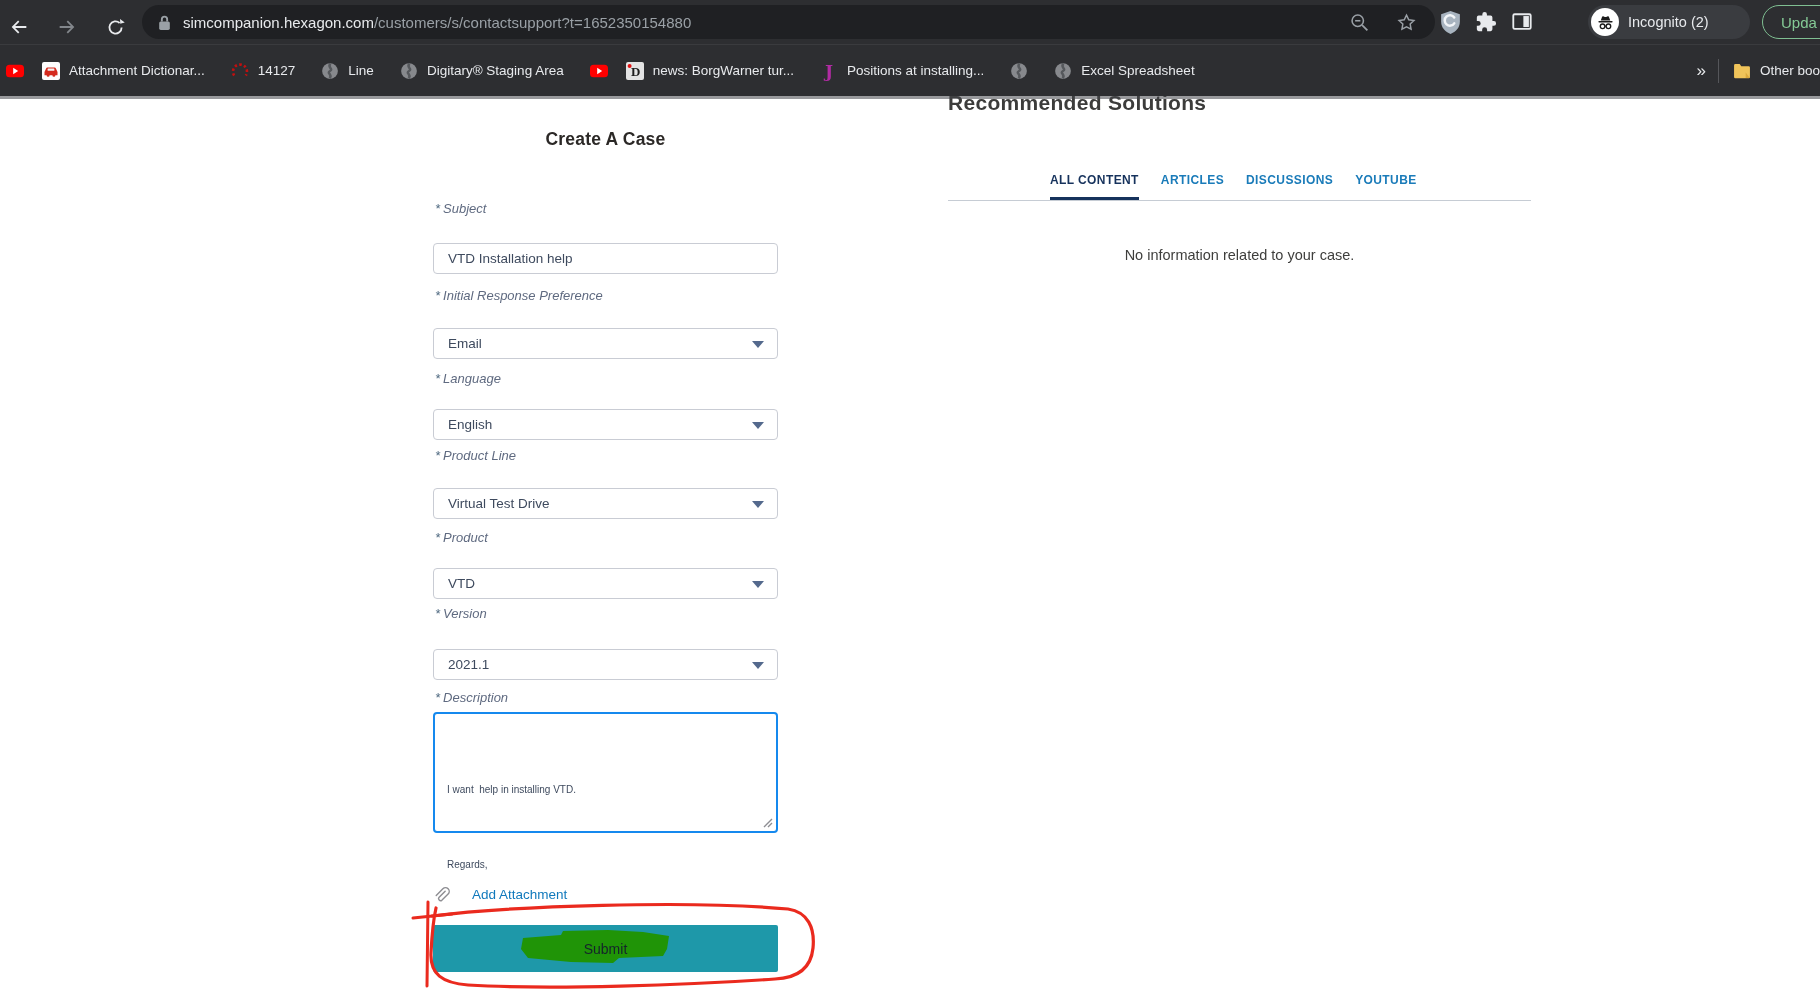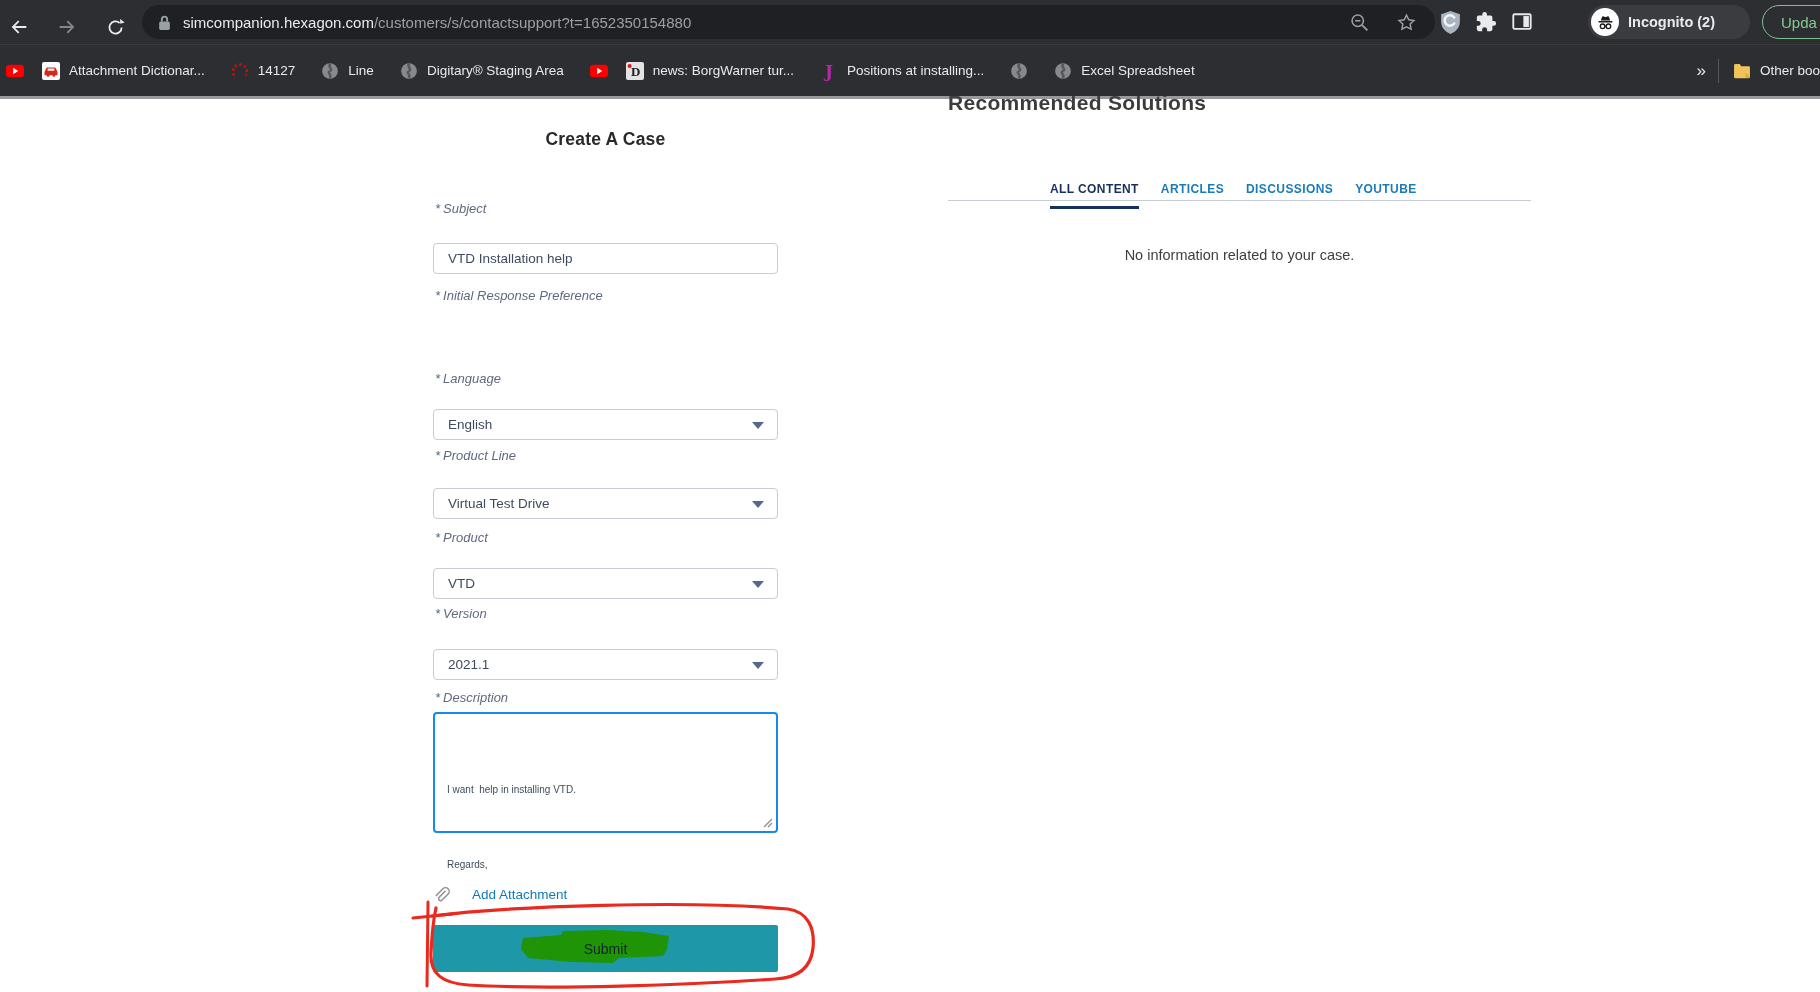--- a/index.html
+++ b/index.html
@@ -13,21 +13,21 @@
   .toolbar { position:absolute; left:0; top:0; width:1820px; height:44px; background:#2d2e31;
              display:flex; align-items:flex-end; }
   .nav-btn { width:34px; height:34px; display:flex; align-items:center; justify-content:center; border-radius:50%; flex:0 0 auto; }
   .omnibox { position:absolute; left:142px; top:5px; width:1293px; height:34px; background:#1f2023;
              border-radius:17px; display:flex; align-items:center; padding:0 10px 0 16px; }
   .url { font-size:15px; margin-left:12px; white-space:nowrap; overflow:hidden; flex:1 1 auto; }
   .url .domain { color:#e8eaed; }
   .url .path { color:#9aa0a6; }
   .right-icons { position:absolute; top:0; height:44px; left:1440px; display:flex; align-items:center; gap:14px; }
   .incog-chip { position:absolute; left:1588px; top:5px; height:34px; min-width:162px; background:#3a3c40;
-                border-radius:17px; display:flex; align-items:center; gap:9px; padding:0 14px 0 3px;font-weight:bold; }
+                border-radius:17px; display:flex; align-items:center; gap:9px; padding:0 14px 0 3px; }
   .incog-circle { width:28px; height:28px; border-radius:50%; background:#fff; display:flex; align-items:center; justify-content:center; }
   .incog-label { color:#e8eaed; font-size:14.5px; white-space:nowrap; }
   .update-btn { position:absolute; left:1762px; top:5px; height:34px; width:110px; border:1px solid #7fbf92;
                 border-radius:17px; color:#84c995; font-size:15px; display:flex; align-items:center; padding-left:18px; background:transparent; }
   .bookmarks { position:absolute; left:0; top:44px; width:1820px; height:52px; background:#2d2e31;
                border-top:1px solid #3a3b3e; display:flex; align-items:center; padding-left:6px; }
   .bookmarks::after { content:""; position:absolute; left:0; bottom:-3px; width:100%; height:3px; background:#44454a; opacity:.55; }
   .bm { display:inline-flex; align-items:center; gap:9px; margin-right:26px; color:#e8eaed; font-size:13.5px; white-space:nowrap; }
   .bm-fav { width:18px; height:18px; display:flex; align-items:center; justify-content:center; flex:0 0 auto; }
   .bm-chevron { color:#e8eaed; font-size:17px; margin:0 12px 0 auto; }
@@ -49,39 +49,43 @@
   .resize-h { position:absolute; right:3px; bottom:3px; }
   .attach-row { position:absolute; left:433px; top:884px; display:flex; align-items:center; gap:21px; }
   .attach-link { color:#1079bc; font-size:13.5px; }
   .submit-btn { position:absolute; left:433px; top:925px; width:345px; height:47px; background:#1e98a9;
                 border:none; border-radius:2px; display:flex; align-items:center; justify-content:center; }
   .submit-btn svg.blob { position:absolute; left:0; top:0; }
   .submit-label { position:relative; font-size:14px; color:#15242b; z-index:2; }
   .annotation { position:absolute; left:390px; top:888px; z-index:6; pointer-events:none; }
   
   .sol-title { position:absolute; left:948px; top:91px; font-size:21px; font-weight:600; color:#3c3c3b; letter-spacing:.3px; }
-  .tabs { position:absolute; left:1050px; top:173px; display:flex; gap:22px;margin-top:9px; }
+  .tabs { position:absolute; left:1050px; top:173px; display:flex; gap:22px; }
   .tab { font-size:12px; font-weight:bold; letter-spacing:.4px; color:#1a7bb9; height:27px; }
   .tab.active { color:#16325c; border-bottom:3px solid #16325c; }
   .tabs-divider { position:absolute; left:948px; top:200px; width:583px; height:1px; background:#c6ccd4; }
   .empty-msg { position:absolute; left:948px; top:247px; width:583px; text-align:center; font-size:14.5px; color:#3e3e3c; }
 </style>
 </head>
 <body>
 
 <div class="page">
 
   <div class="case-title">Create A Case</div>
 
   <div class="f-label" style="top:201px"><span class="req">*</span><span>Subject</span></div>
   <div class="f-box" style="top:227px">
       <span>VTD Installation help</span>
     </div>
 
   <div class="f-label" style="top:288px"><span class="req">*</span><span>Initial Response Preference</span></div>
+  <div class="f-box" style="top:312px">
+      <span>Email</span>
+      <span class="caret"></span>
+    </div>
 
   <div class="f-label" style="top:371px"><span class="req">*</span><span>Language</span></div>
   <div class="f-box" style="top:393px">
       <span>English</span>
       <span class="caret"></span>
     </div>
 
   <div class="f-label" style="top:448px"><span class="req">*</span><span>Product Line</span></div>
   <div class="f-box" style="top:472px">
       <span>Virtual Test Drive</span>

